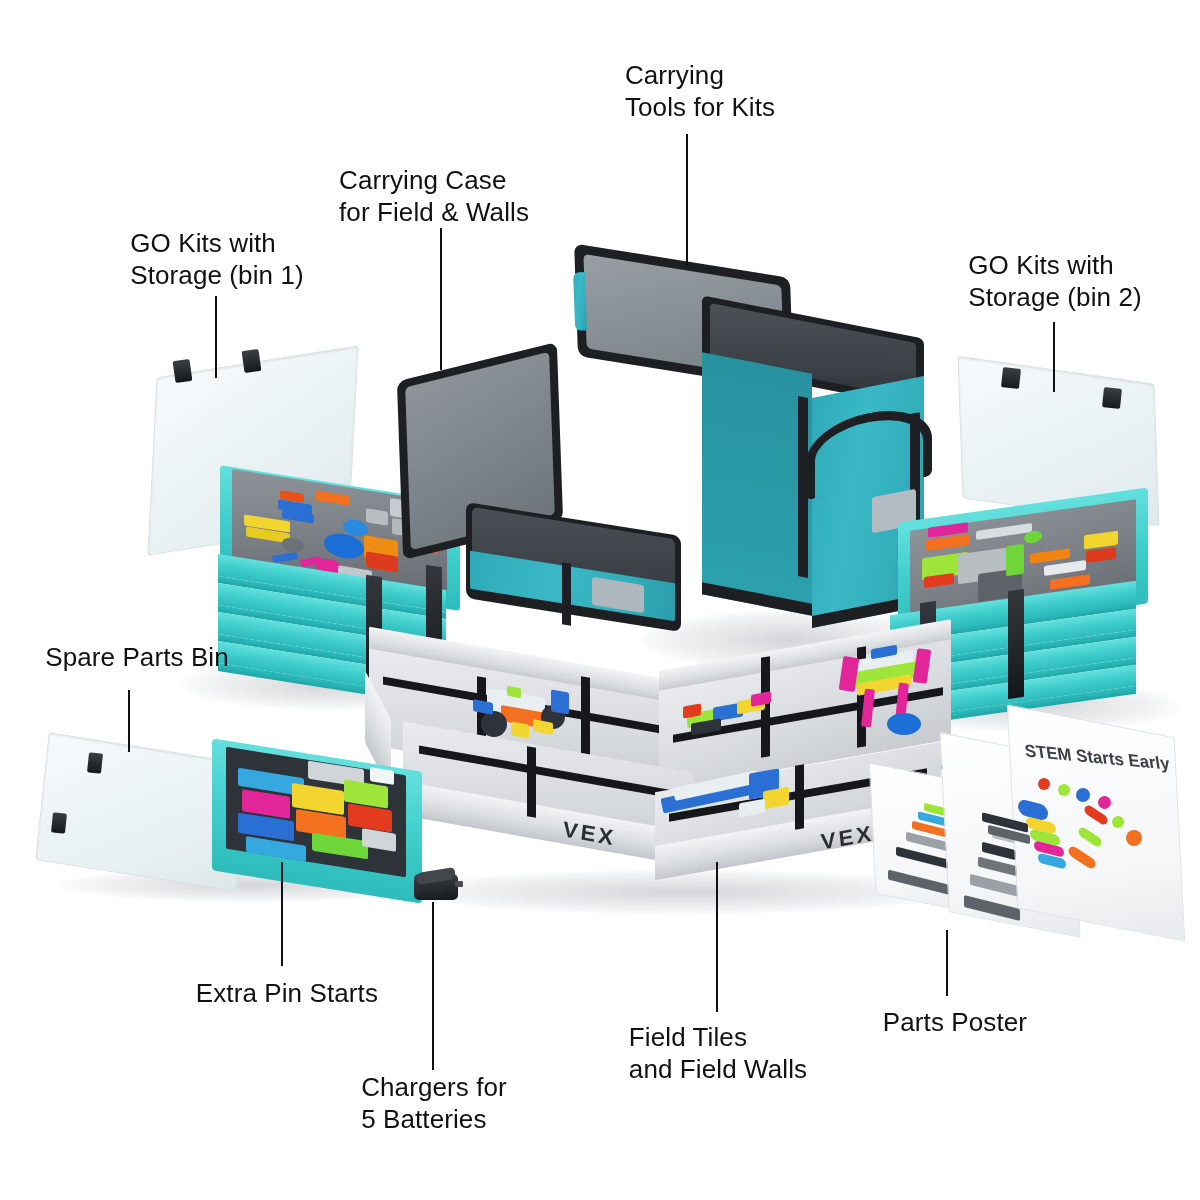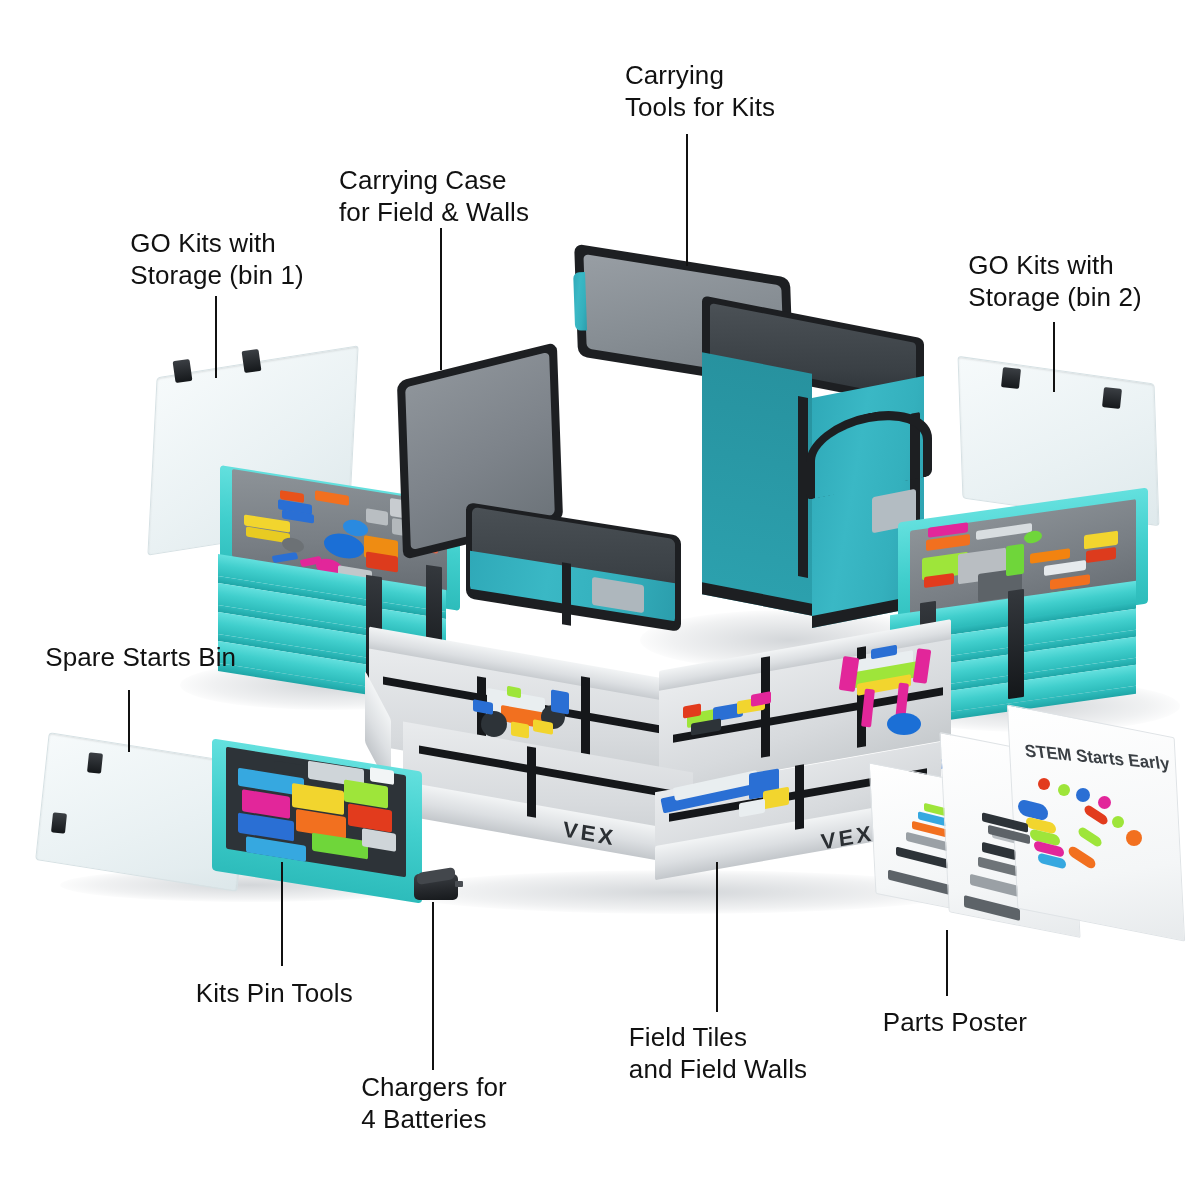--- a/index.html
+++ b/index.html
@@ -356,22 +356,22 @@
     </div>
   <div id="labels-layer">
       <div class="label" style="left: 624.93px; top: 60px; width: auto; text-align: left; pointer-events: none; white-space: pre-line; display: inline-block;">Carrying
 Tools for Kits</div>
       <div class="label" style="left: 339px; top: 165px; width: auto; text-align: left; pointer-events: none; white-space: pre-line; display: inline-block;">Carrying Case
 for Field &amp; Walls</div>
       <div class="label" style="left: 130.258px; top: 228px; width: auto; text-align: left; pointer-events: none; white-space: pre-line; display: inline-block;">GO Kits with
 Storage (bin 1)</div>
       <div class="label" style="left: 968.258px; top: 250px; width: auto; text-align: left; pointer-events: none; white-space: pre-line; display: inline-block;">GO Kits with
 Storage (bin 2)</div>
-      <div class="label" style="left: 45.2031px; top: 642px; width: auto; text-align: left; pointer-events: none; white-space: pre-line; display: inline-block;">Spare Starts Bin</div>
-      <div class="label" style="left: 195.781px; top: 978px; width: auto; text-align: left; pointer-events: none; white-space: pre-line; display: inline-block;">Kits Pin Tools</div>
+      <div class="label" style="left: 45.2031px; top: 642px; width: auto; text-align: left; pointer-events: none; white-space: pre-line; display: inline-block;">Spare Parts Bin</div>
+      <div class="label" style="left: 195.781px; top: 978px; width: auto; text-align: left; pointer-events: none; white-space: pre-line; display: inline-block;">Extra Pin Starts</div>
       <div class="label" style="left: 361.148px; top: 1072px; width: auto; text-align: left; pointer-events: none; white-space: pre-line; display: inline-block;">Chargers for
-4 Batteries</div>
+5 Batteries</div>
       <div class="label" style="left: 628.859px; top: 1022px; width: auto; text-align: left; pointer-events: none; white-space: pre-line; display: inline-block;">Field Tiles
 and Field Walls</div>
       <div class="label" style="left: 882.867px; top: 1007px; width: auto; text-align: left; pointer-events: none; white-space: pre-line; display: inline-block;">Parts Poster</div>
     </div>
 
 </div>
 
 </body></html>

